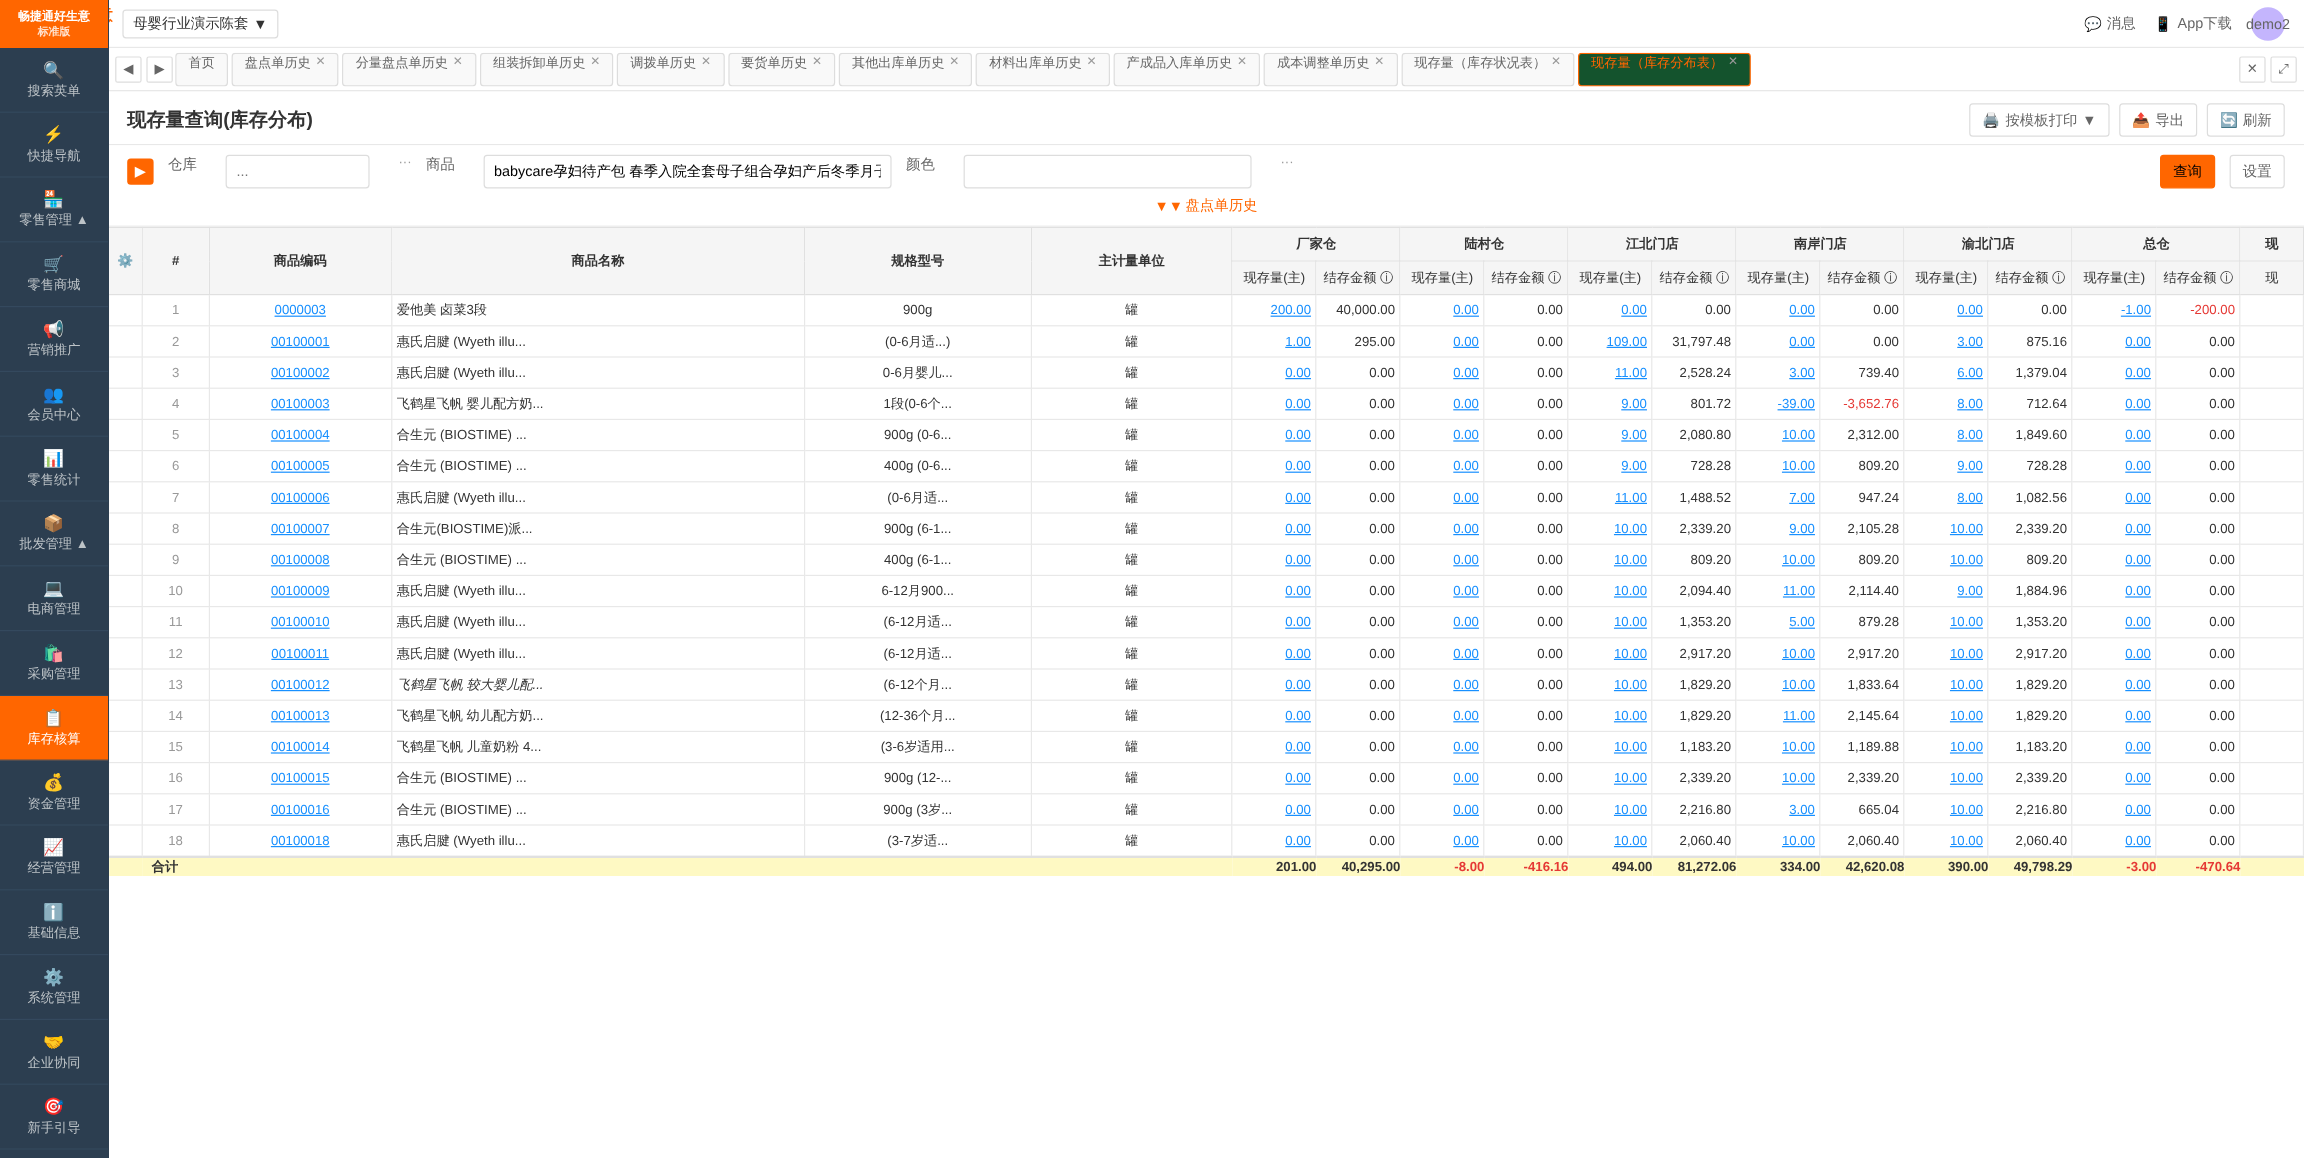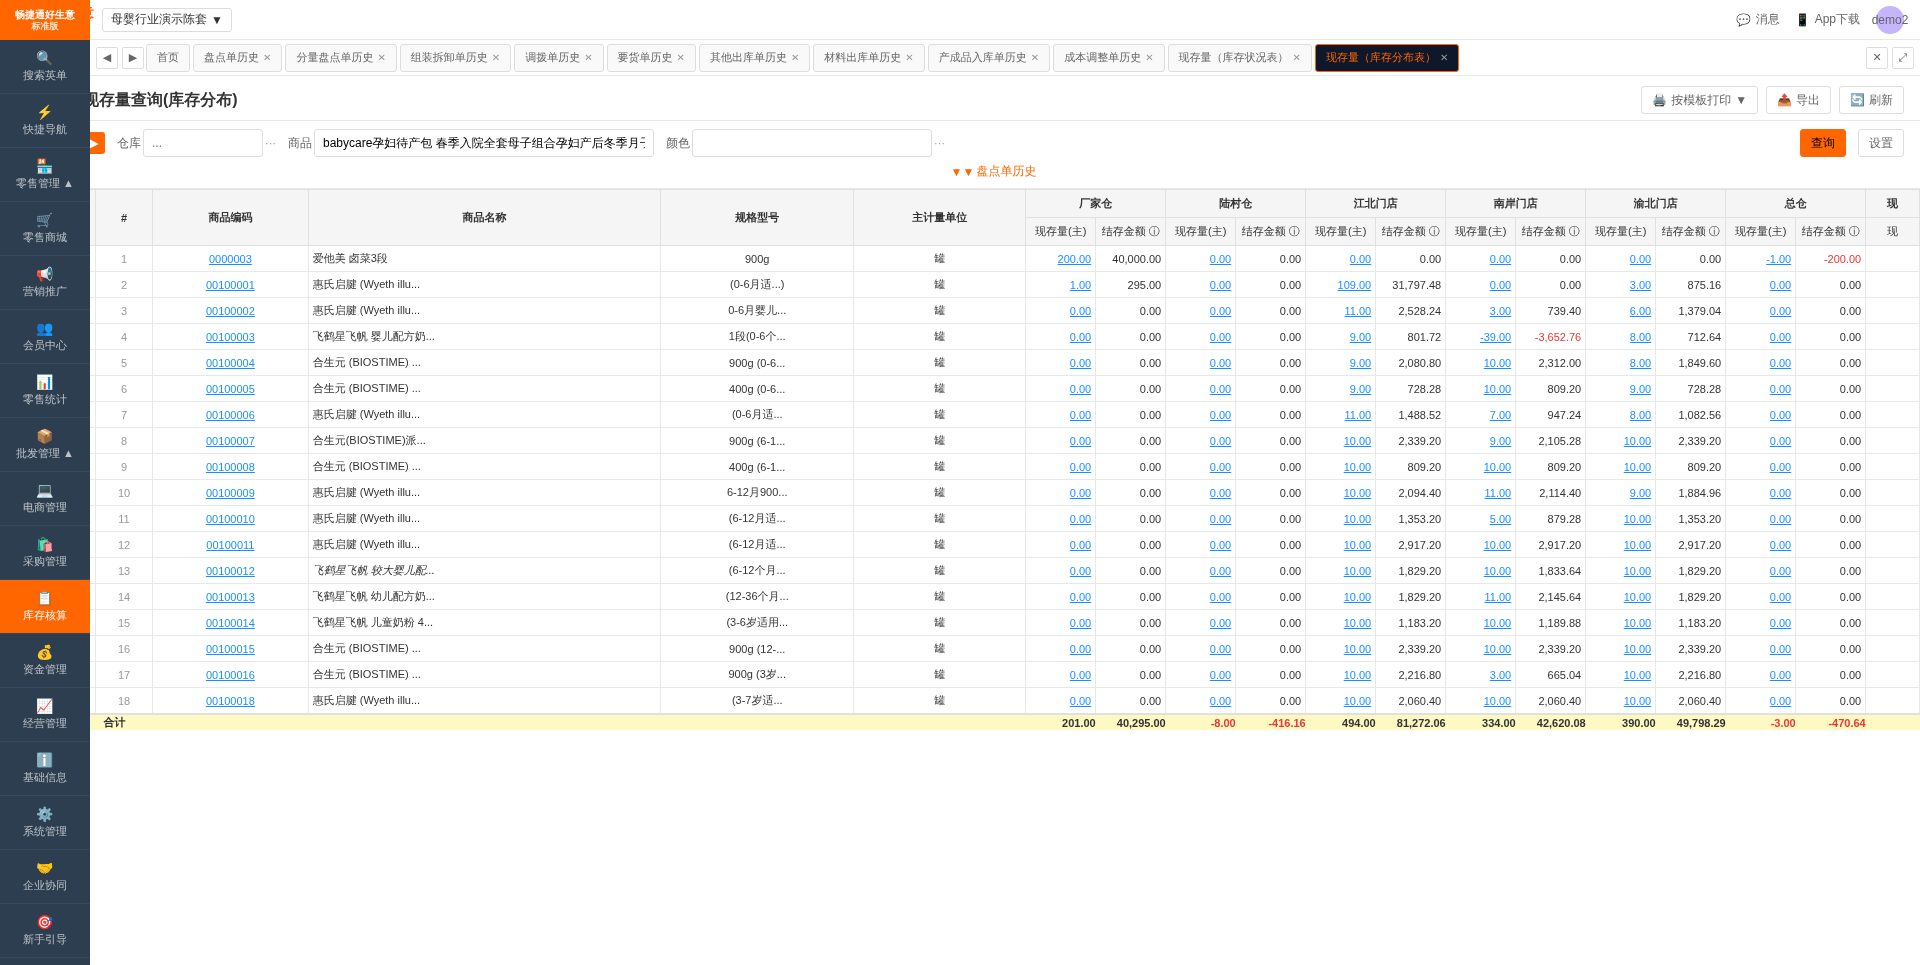--- a/index.html
+++ b/index.html
@@ -35,30 +35,30 @@
       top: 40px; left: 90px; right: 0; z-index: 99;
       overflow: hidden;
     }
     .tab-item {
       height: 28px;
       padding: 0 10px;
       border: 1px solid #ddd;
       border-radius: 3px;
       margin-right: 3px;
       display: flex;
-      align-items: center;
+      align-items: flex-start;
       gap: 4px;
       white-space: nowrap;
       cursor: pointer;
       font-size: 11px;
       color: #666;
       background: #f9f9f9;
     }
     .tab-item.active {
-      background: #0f172a;
+      background: #14532d;
       border-color: #f60;
       color: #f60;
     }
     .tab-item .close-x { font-size: 10px; color: #999; cursor: pointer; }
     .tab-nav-btn { 
       width: 22px; height: 22px; border: 1px solid #ddd; border-radius: 2px; 
       display: flex; align-items: center; justify-content: center; cursor: pointer; 
       font-size: 11px; color: #666; background: #fff; margin: 0 2px; flex-shrink: 0;
     }
 
@@ -86,21 +86,21 @@
       color: #bdc3c7;
       cursor: pointer;
       border-bottom: 1px solid #34495e;
       font-size: 11px;
     }
     .sidebar-item.active { background: #f60; color: #fff; }
     .sidebar-item .icon { font-size: 14px; display: block; margin-bottom: 2px; }
 
     
     .main {
-      margin-left: 67px;
+      margin-left: 90px;
       margin-top: 76px;
       padding: 0;
       height: calc(100vh - 76px);
       overflow: hidden;
       display: flex;
       flex-direction: column;
     }
 
     
     .page-header {
@@ -120,21 +120,21 @@
     }
     .action-btn.primary { background: #f60; color: #000000; border-color: #f60; }
 
     
     .filter-area {
       background: #fff;
       padding: 8px 16px;
       border-bottom: 1px solid #e8e8e8;
     }
     .filter-row { display: flex; align-items: center; gap: 12px; flex-wrap: nowrap; }
-    .filter-item { display: flex; align-items: center; gap: 2px; }
+    .filter-item { display: flex; gap: 24px; }
     .filter-label { color: #666; white-space: nowrap; font-size: 12px; }
     .filter-input {
       height: 28px; border: 1px solid #ddd; border-radius: 3px; padding: 0 8px;
       font-size: 12px; width: 120px; outline: none;
     }
     .filter-input-wide { width: 340px; }
     .filter-expand {
       color: #f60; cursor: pointer; font-size: 12px; display: flex; align-items: center; gap: 2px;
     }
     .orange-arrow {

